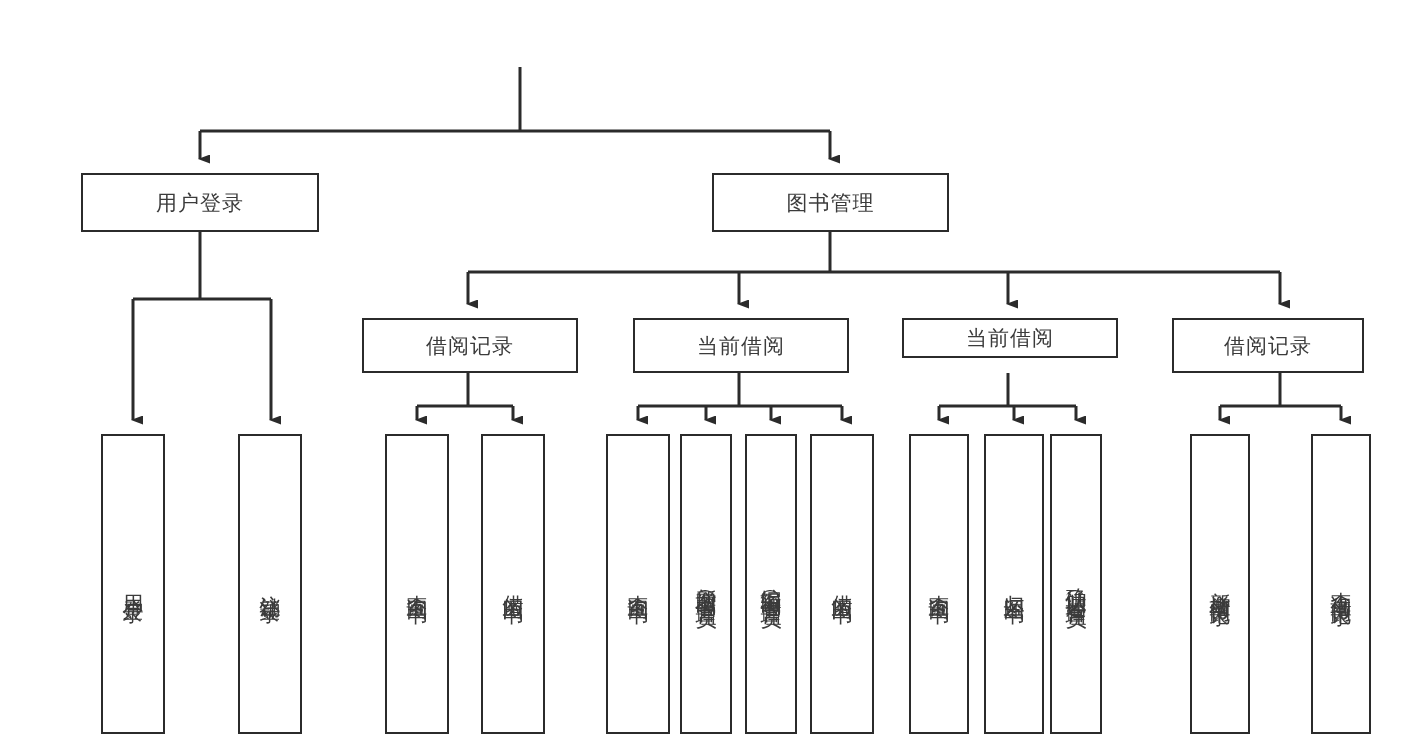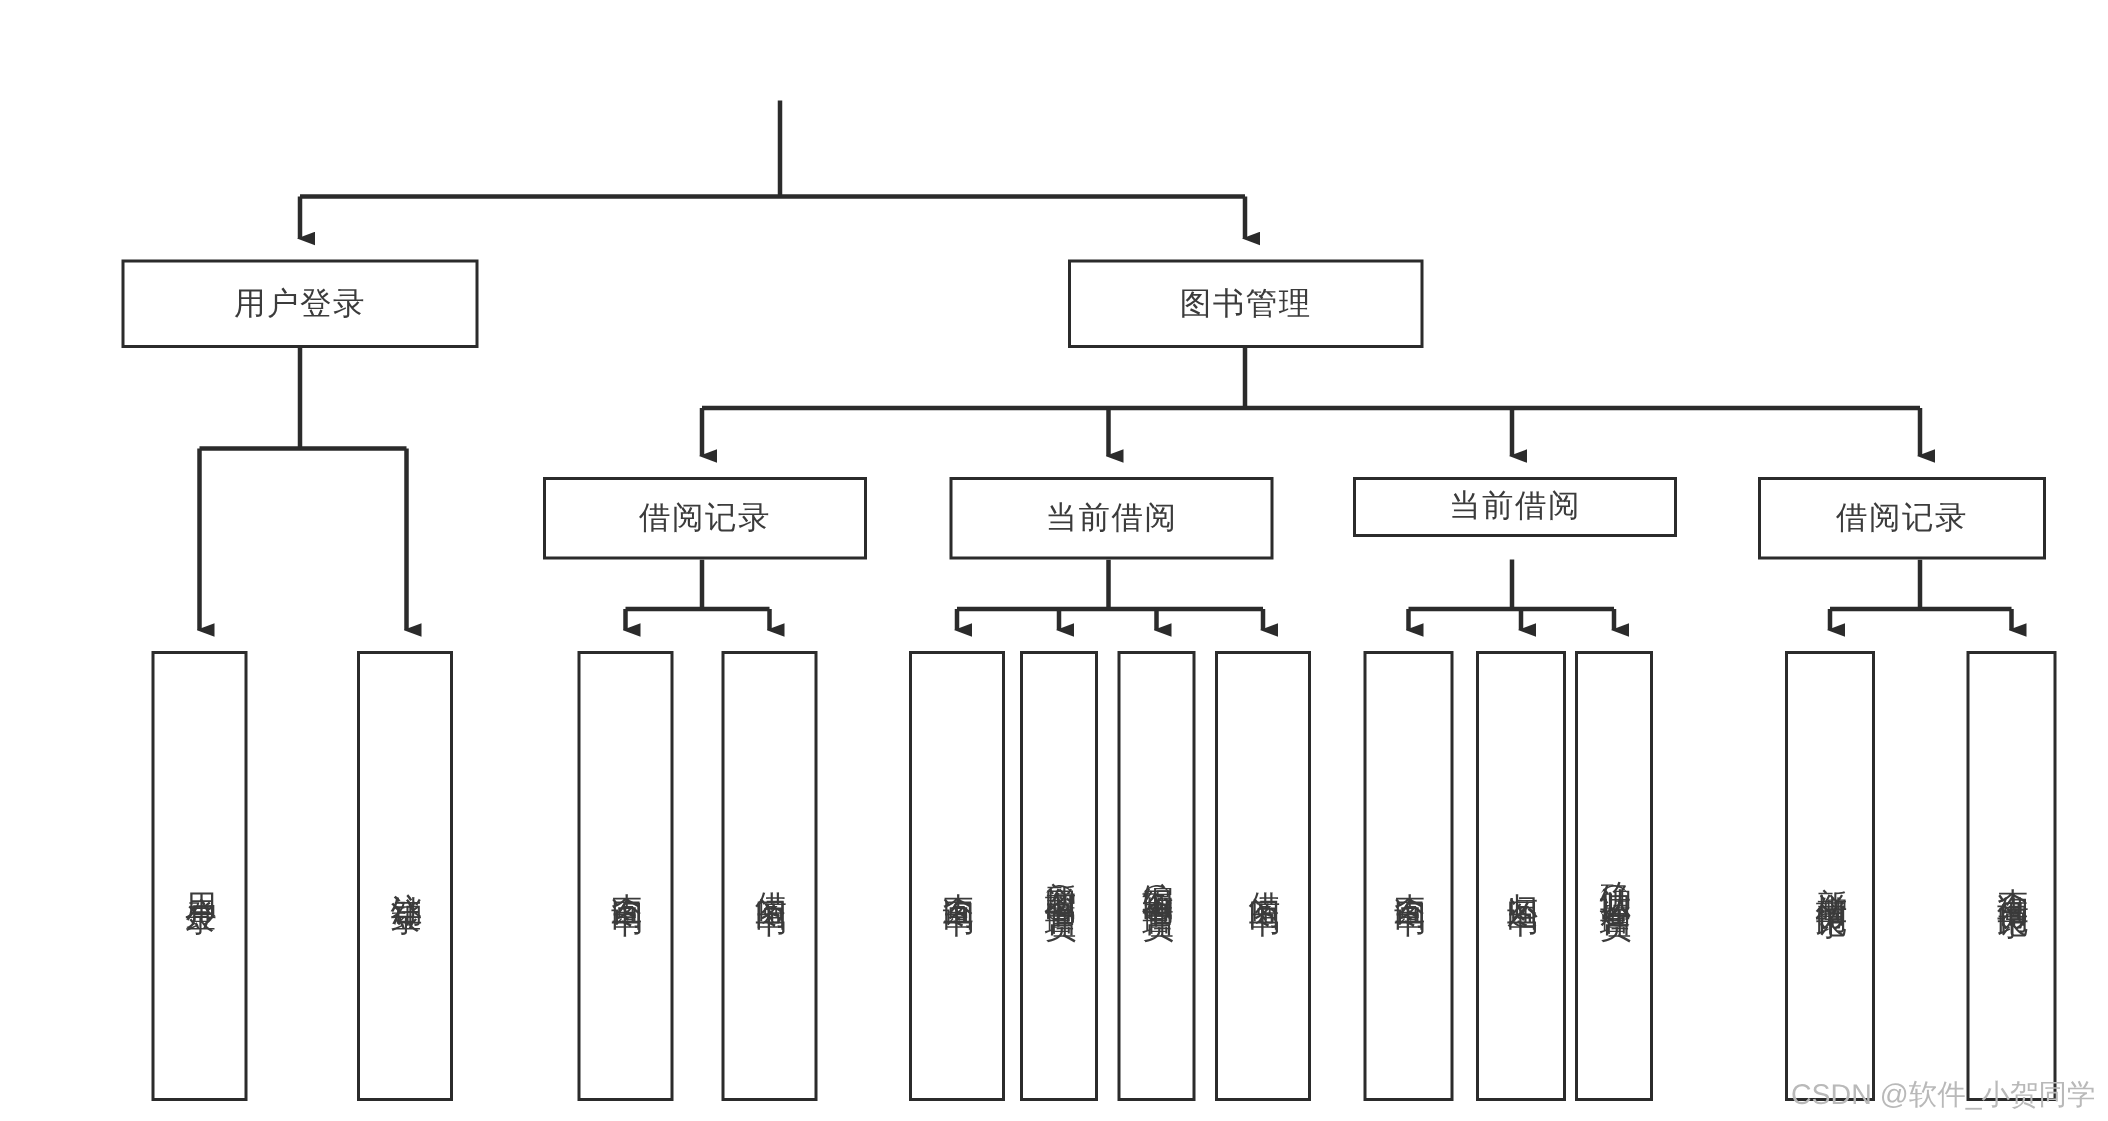--- a/index.html
+++ b/index.html
@@ -182,14 +182,13 @@
         <span class="vlabel">确认归还（管理员）</span>
       </div>
       <div class="node vert" style="left: 1190px; top: 434px; width: 60px; height: 300px;">
         <span class="vlabel">新增借阅记录</span>
       </div>
       <div class="node vert" style="left: 1311px; top: 434px; width: 60px; height: 300px;">
         <span class="vlabel">查询借阅记录</span>
       </div>
     </div>
 
-  <div class="watermark">CSDN @软件_小贺同学</div>
 </div>
 
 </body></html>

